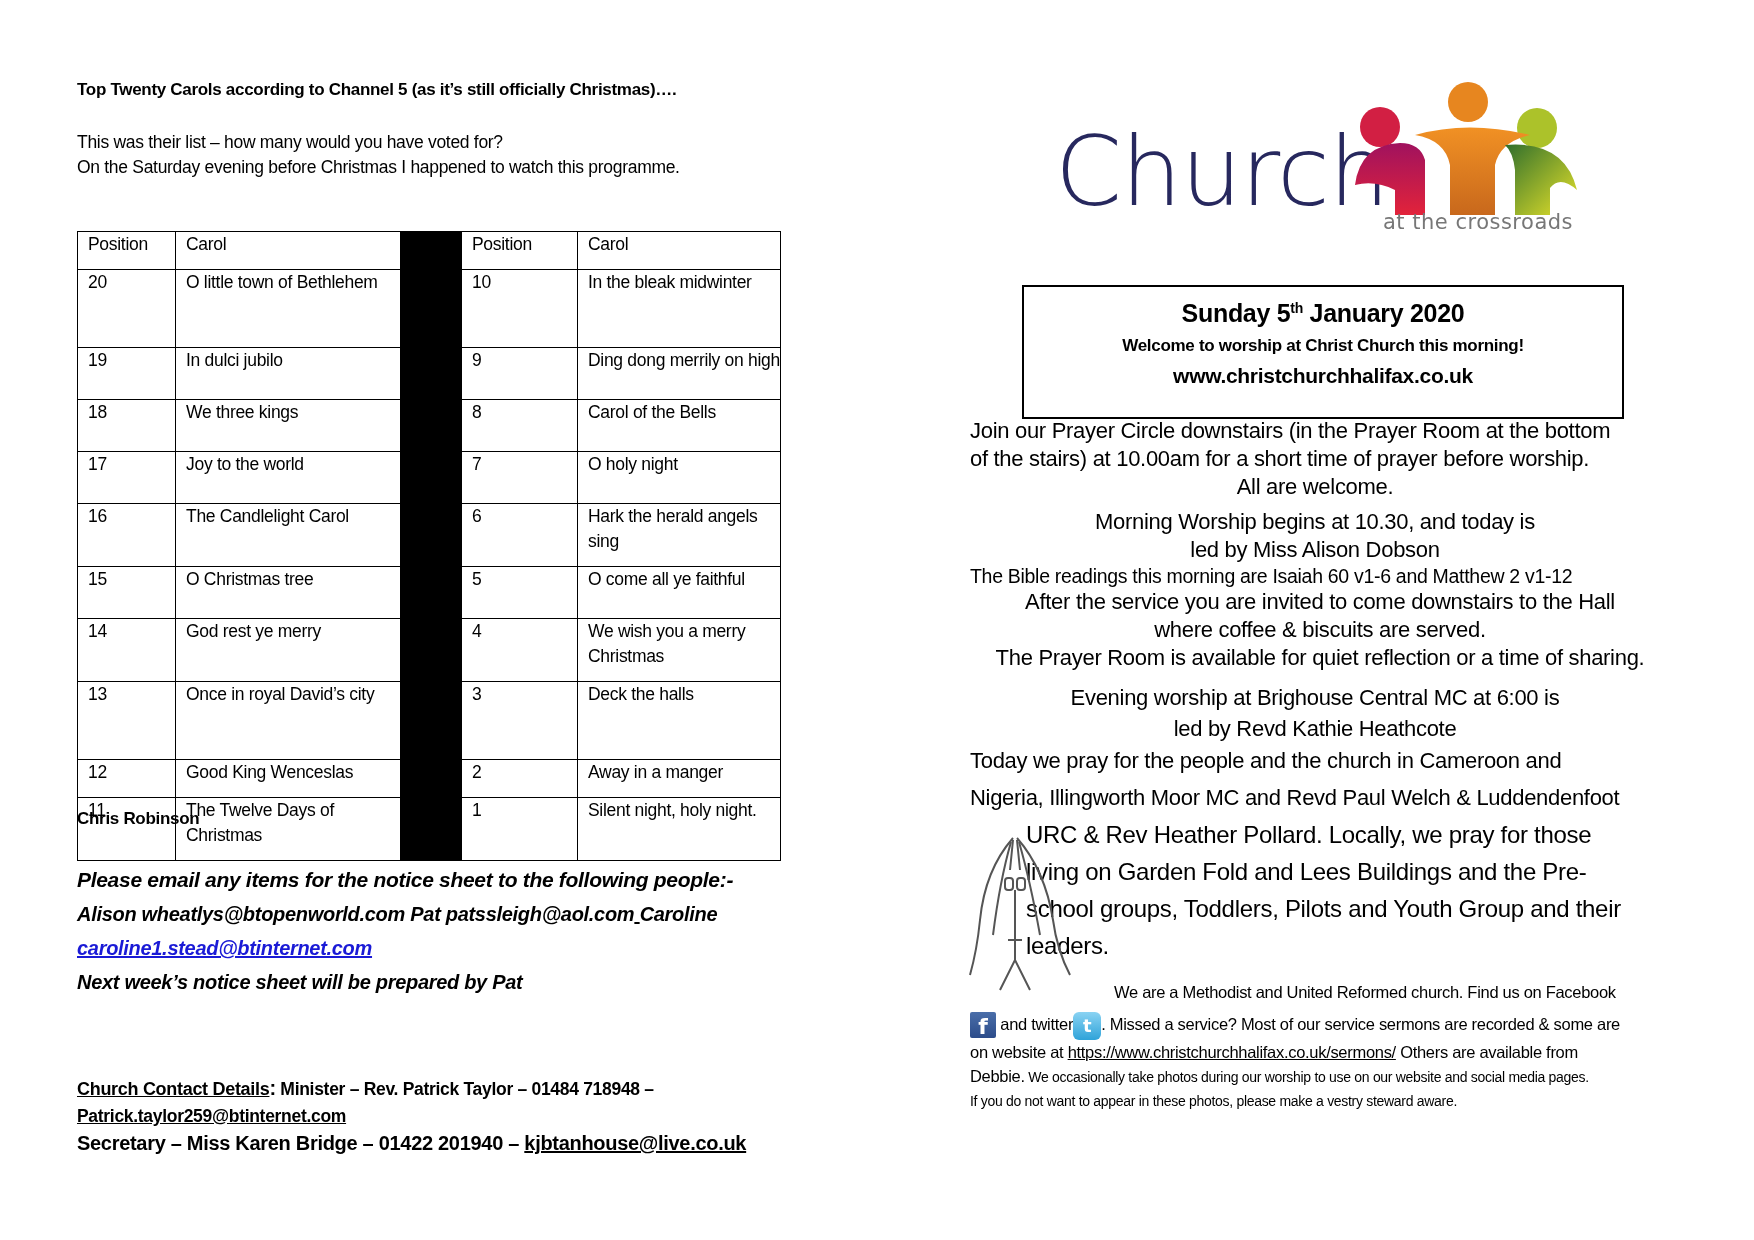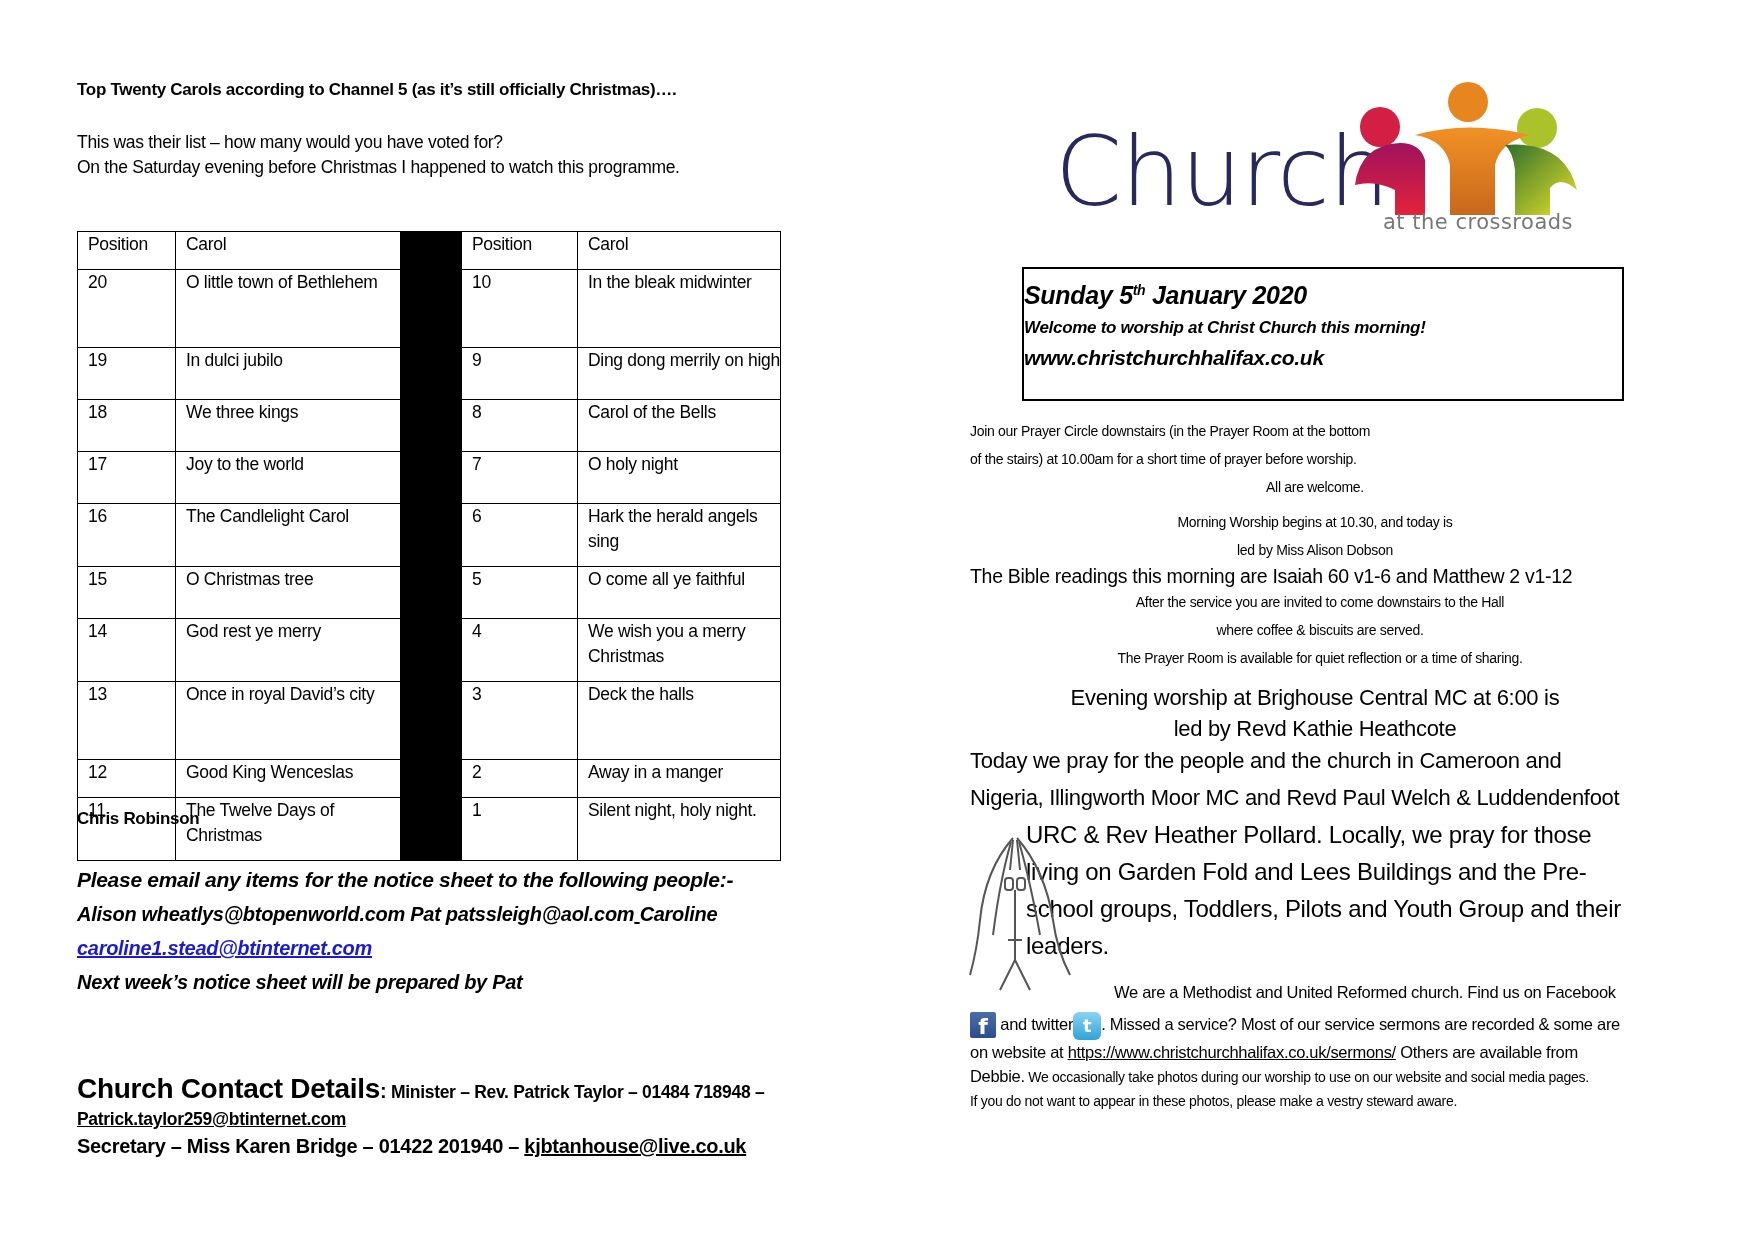--- a/index.html
+++ b/index.html
@@ -24,39 +24,39 @@
 
   .author { left: 77px; top: 809px; font-size: 17px; font-weight: bold; }
 
   .email-block { left: 77px; top: 863px; font-size: 20px; font-style: italic; font-weight: bold;
                  line-height: 34px; }
   .email-block .heading { font-size: 21px; }
   .email-link { color: #1a1ad6; text-decoration: underline; font-style: italic; }
   .underscore { text-decoration: underline; }
 
   .contact { left: 77px; top: 1075px; font-size: 17.5px; font-weight: bold; line-height: 27px; }
-  .contact .label { font-size: 28px; }
+  .contact .label { font-size: 18px; text-decoration: underline; }
   .contact .u { text-decoration: underline; }
   .contact .big { font-size: 20px; }
 
   
   .logo { left: 1055px; top: 50px; width: 545px; height: 195px; }
   .logo-text { position: absolute; left: 0; font-family: "DejaVu Sans", sans-serif; font-weight: 300;
                color: #27285e; font-size: 96px; line-height: 80px; letter-spacing: -1px; }
   .logo-tag { position: absolute; left: 328px; top: 160px; font-size: 21px; color: #777;
               font-family: "DejaVu Sans", sans-serif; letter-spacing: 0.5px; }
 
-  .infobox { left: 1022px; top: 267px; width: 598px; height: 130px; border: 2.5px solid #000;
-             text-align: left; font-weight: bold; font-style: italic; }
+  .infobox { left: 1022px; top: 285px; width: 598px; height: 130px; border: 2.5px solid #000;
+             text-align: center; font-weight: bold; }
   .infobox .date { font-size: 25px; margin-top: 12px; }
   .infobox .date sup { font-size: 14px; }
   .infobox .welcome { font-size: 17px; margin-top: 8px; }
   .infobox .url { font-size: 21px; margin-top: 8px; }
 
-  .rtext { font-size: 14px; line-height: 28px; }
+  .rtext { font-size: 22px; line-height: 28px; }
   .center { text-align: center; }
   .tiny { font-size: 14px; }
   .u { text-decoration: underline; }
 
   .fb-icon { display: inline-block; width: 26px; height: 26px; background: linear-gradient(#4a6ea9,#2c4c8a);
              color: #fff; font-weight: bold; font-size: 22px; text-align: center; line-height: 30px;
              border-radius: 2px; vertical-align: -4px; font-family: "DejaVu Sans", sans-serif; }
   .tw-icon { display: inline-block; width: 28px; height: 28px; background: linear-gradient(#8ad3f3,#2fa3d9);
              color: #fff; font-weight: bold; font-size: 18px; text-align: center; line-height: 28px;
              border-radius: 6px; vertical-align: -2px; font-family: "DejaVu Sans", sans-serif; }

